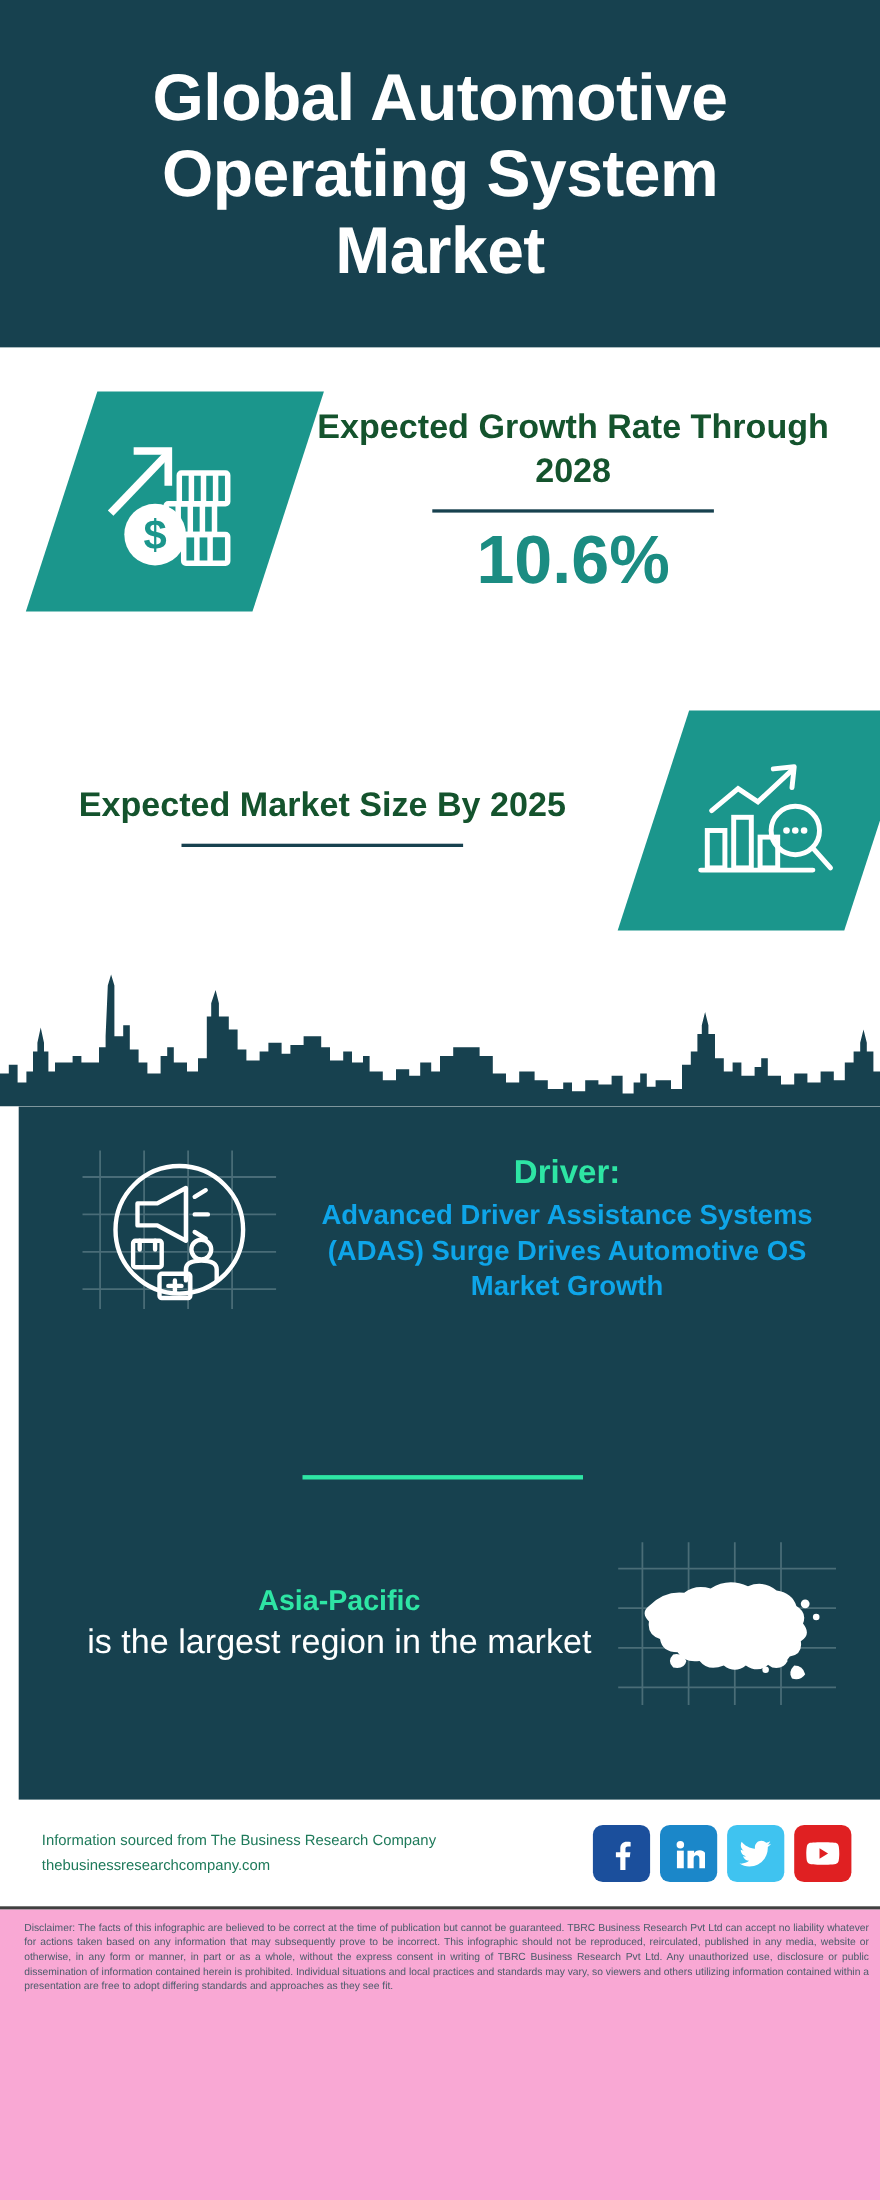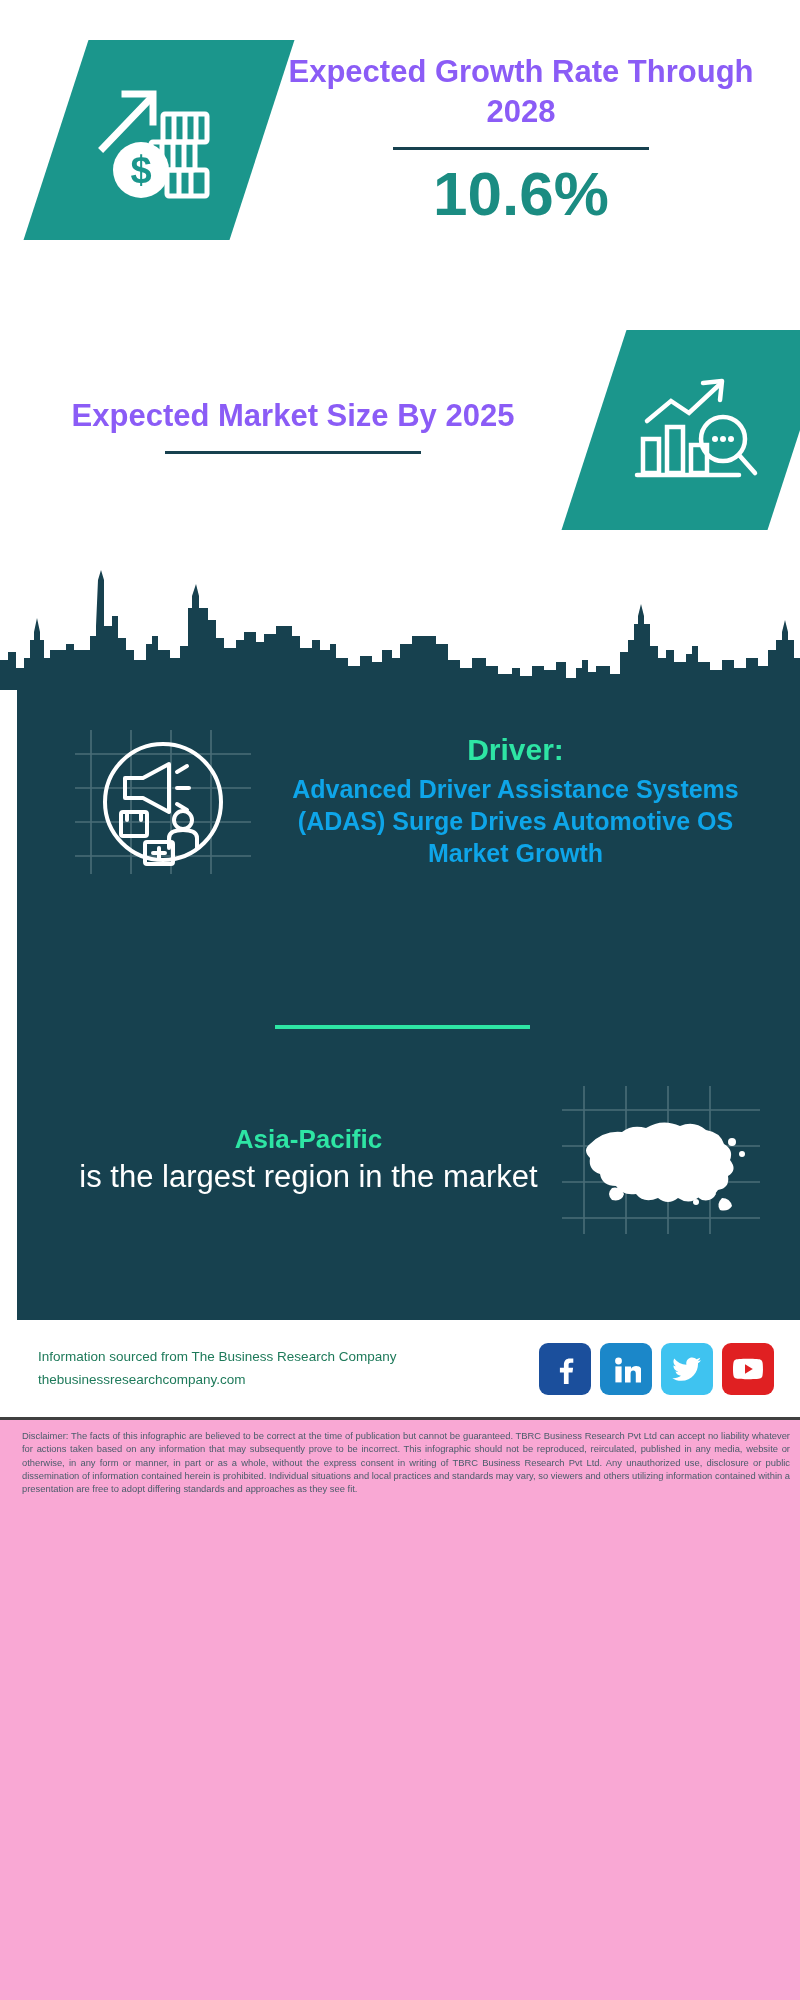--- a/index.html
+++ b/index.html
@@ -84,21 +84,21 @@
 
   .stat-text {
     flex: 1 1 auto;
     text-align: center;
     padding: 0 10px;
   }
   .stat-text-1 { padding-right: 30px; }
   .stat-text-2 { padding-left: 26px; }
 
   .stat-label {
-    color: #8b5cf6;
+    color: #14532d;
     font-size: 31px;
     font-weight: bold;
     line-height: 1.3;
   }
   .stat-rule {
     width: 256px;
     height: 3px;
     background: #17414f;
     margin: 14px auto 10px auto;
   }
@@ -250,20 +250,23 @@
     font-size: 9.4px;
     line-height: 1.42;
     text-align: justify;
   }
 </style>
 </head>
 <body>
 
 <div class="page">
 
+  <div class="header">
+    <div class="header-title">Global Automotive Operating System Market</div>
+  </div>
 
   <div class="stats">
 
     <div class="stat-row stat-row-1">
       <div class="para para-left">
         <div class="para-inner">
           <svg width="140" height="140" viewBox="0 0 140 140">
             <g fill="none" stroke="#ffffff" stroke-width="7" stroke-linecap="square">
               <path d="M14 78 L60 30"></path>
               <path d="M36 24 L64 24 L64 52" stroke-linejoin="miter"></path>

